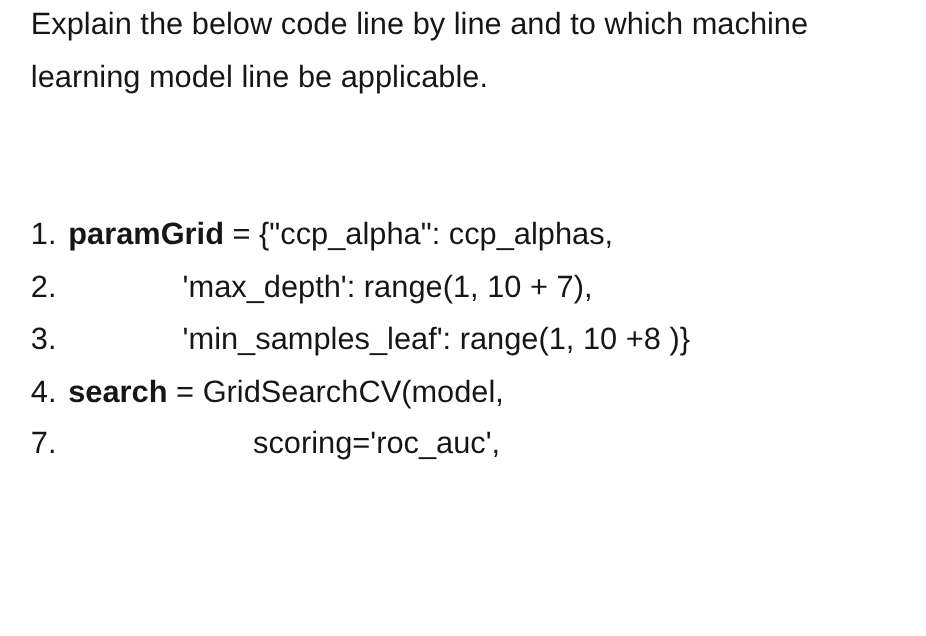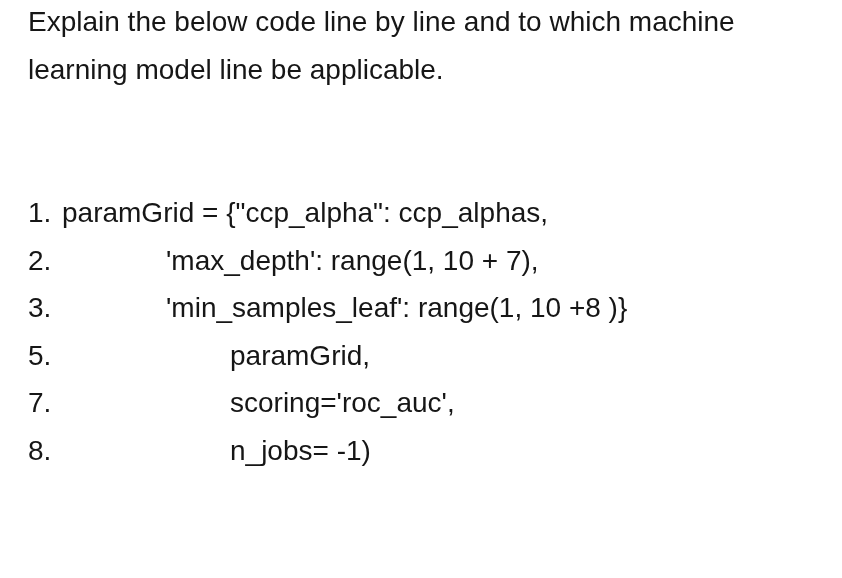--- a/index.html
+++ b/index.html
@@ -36,21 +36,21 @@
     display: inline-block;
     width: 34px;
   }
   .code-line .ind1 {
     padding-left: 104px;
   }
   .code-line .ind2 {
     padding-left: 168px;
   }
   .code-line b {
-    font-weight: 400;
+    font-weight: 700;
   }
 </style>
 </head>
 <body>
 
 <main class="page">
 
   <div class="question-text">
     <div class="q-line">Explain the below code line by line and to which machine</div>
     <div class="q-line">learning model line be applicable.</div>
@@ -63,29 +63,26 @@
     </div>
 
     <div class="code-line">
       <span class="num">2.</span><span class="content ind1">'max_depth': range(1, 10 + 7),</span>
     </div>
 
     <div class="code-line">
       <span class="num">3.</span><span class="content ind1">'min_samples_leaf': range(1, 10 +8 )}</span>
     </div>
 
+    <div class="code-line">
+      <span class="num">4.</span><span class="content ind0"><b>search</b><span> = GridSearchCV(model,</span></span>
+    </div>
 
-    <div class="code-line">
-      <span class="num">5.</span><span class="content ind2">paramGrid,</span>
-    </div>
 
 
     <div class="code-line">
       <span class="num">7.</span><span class="content ind2">scoring='roc_auc',</span>
     </div>
 
-    <div class="code-line">
-      <span class="num">8.</span><span class="content ind2">n_jobs= -1)</span>
-    </div>
 
   </div>
 
 </main>
 
 </body></html>

